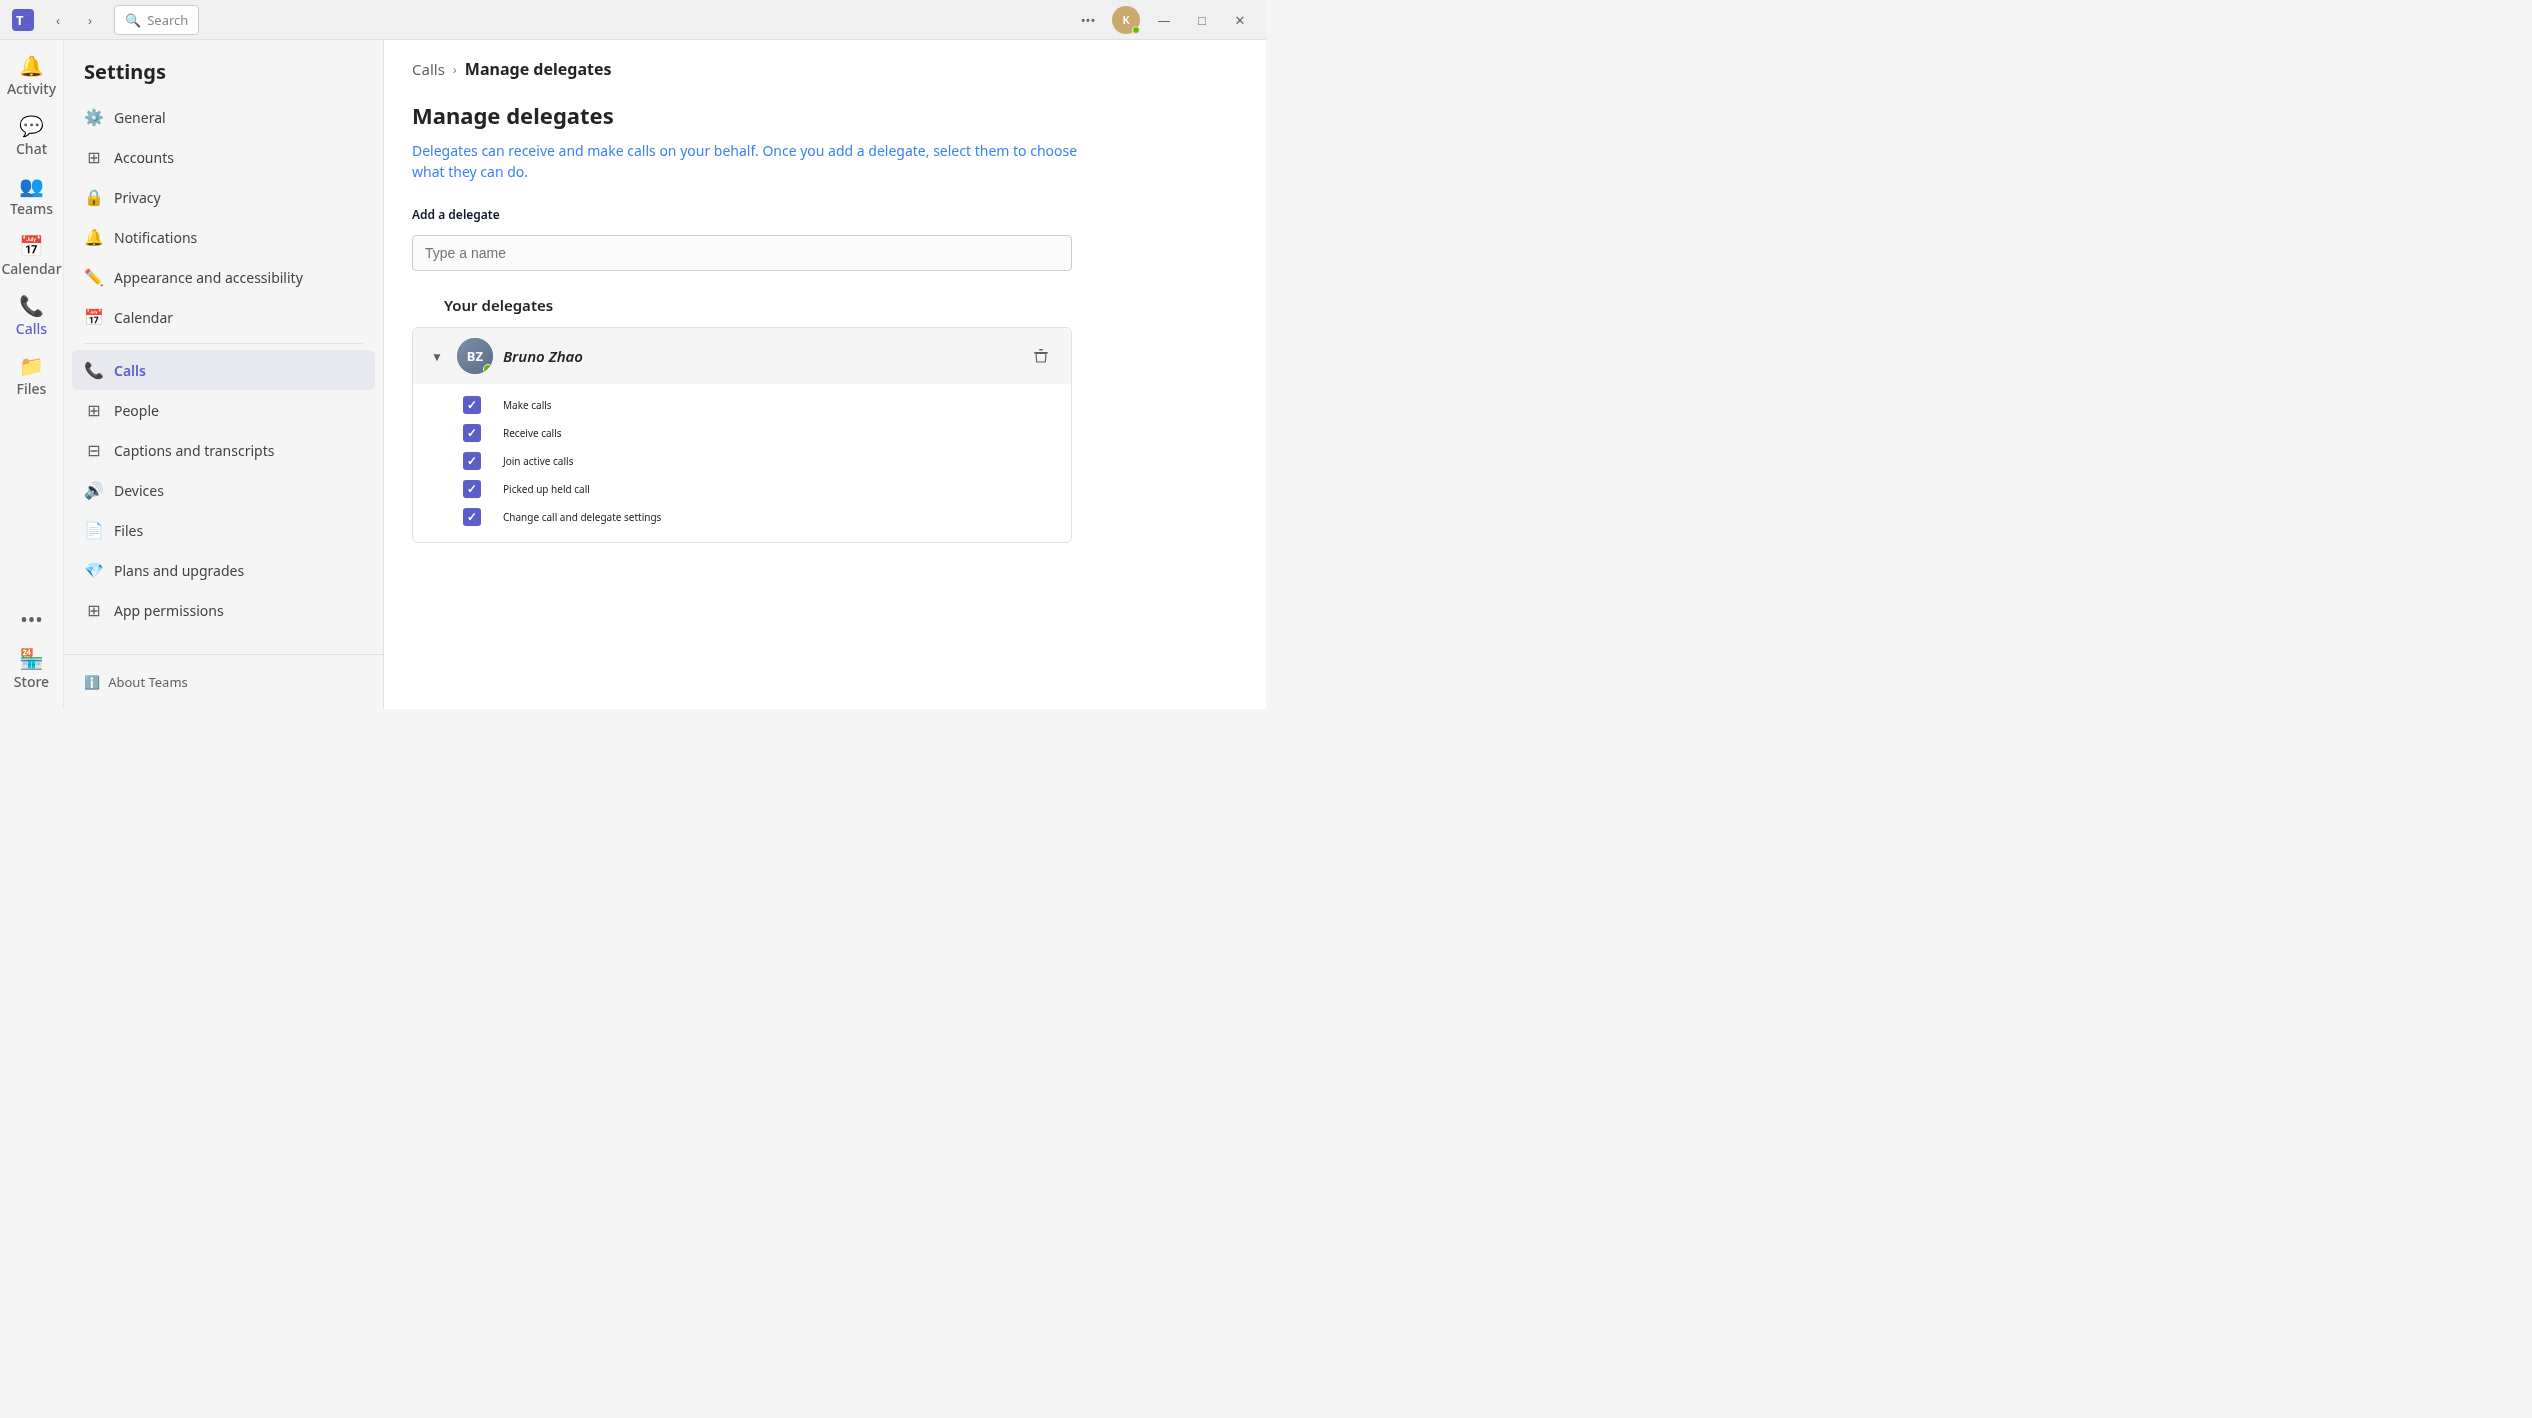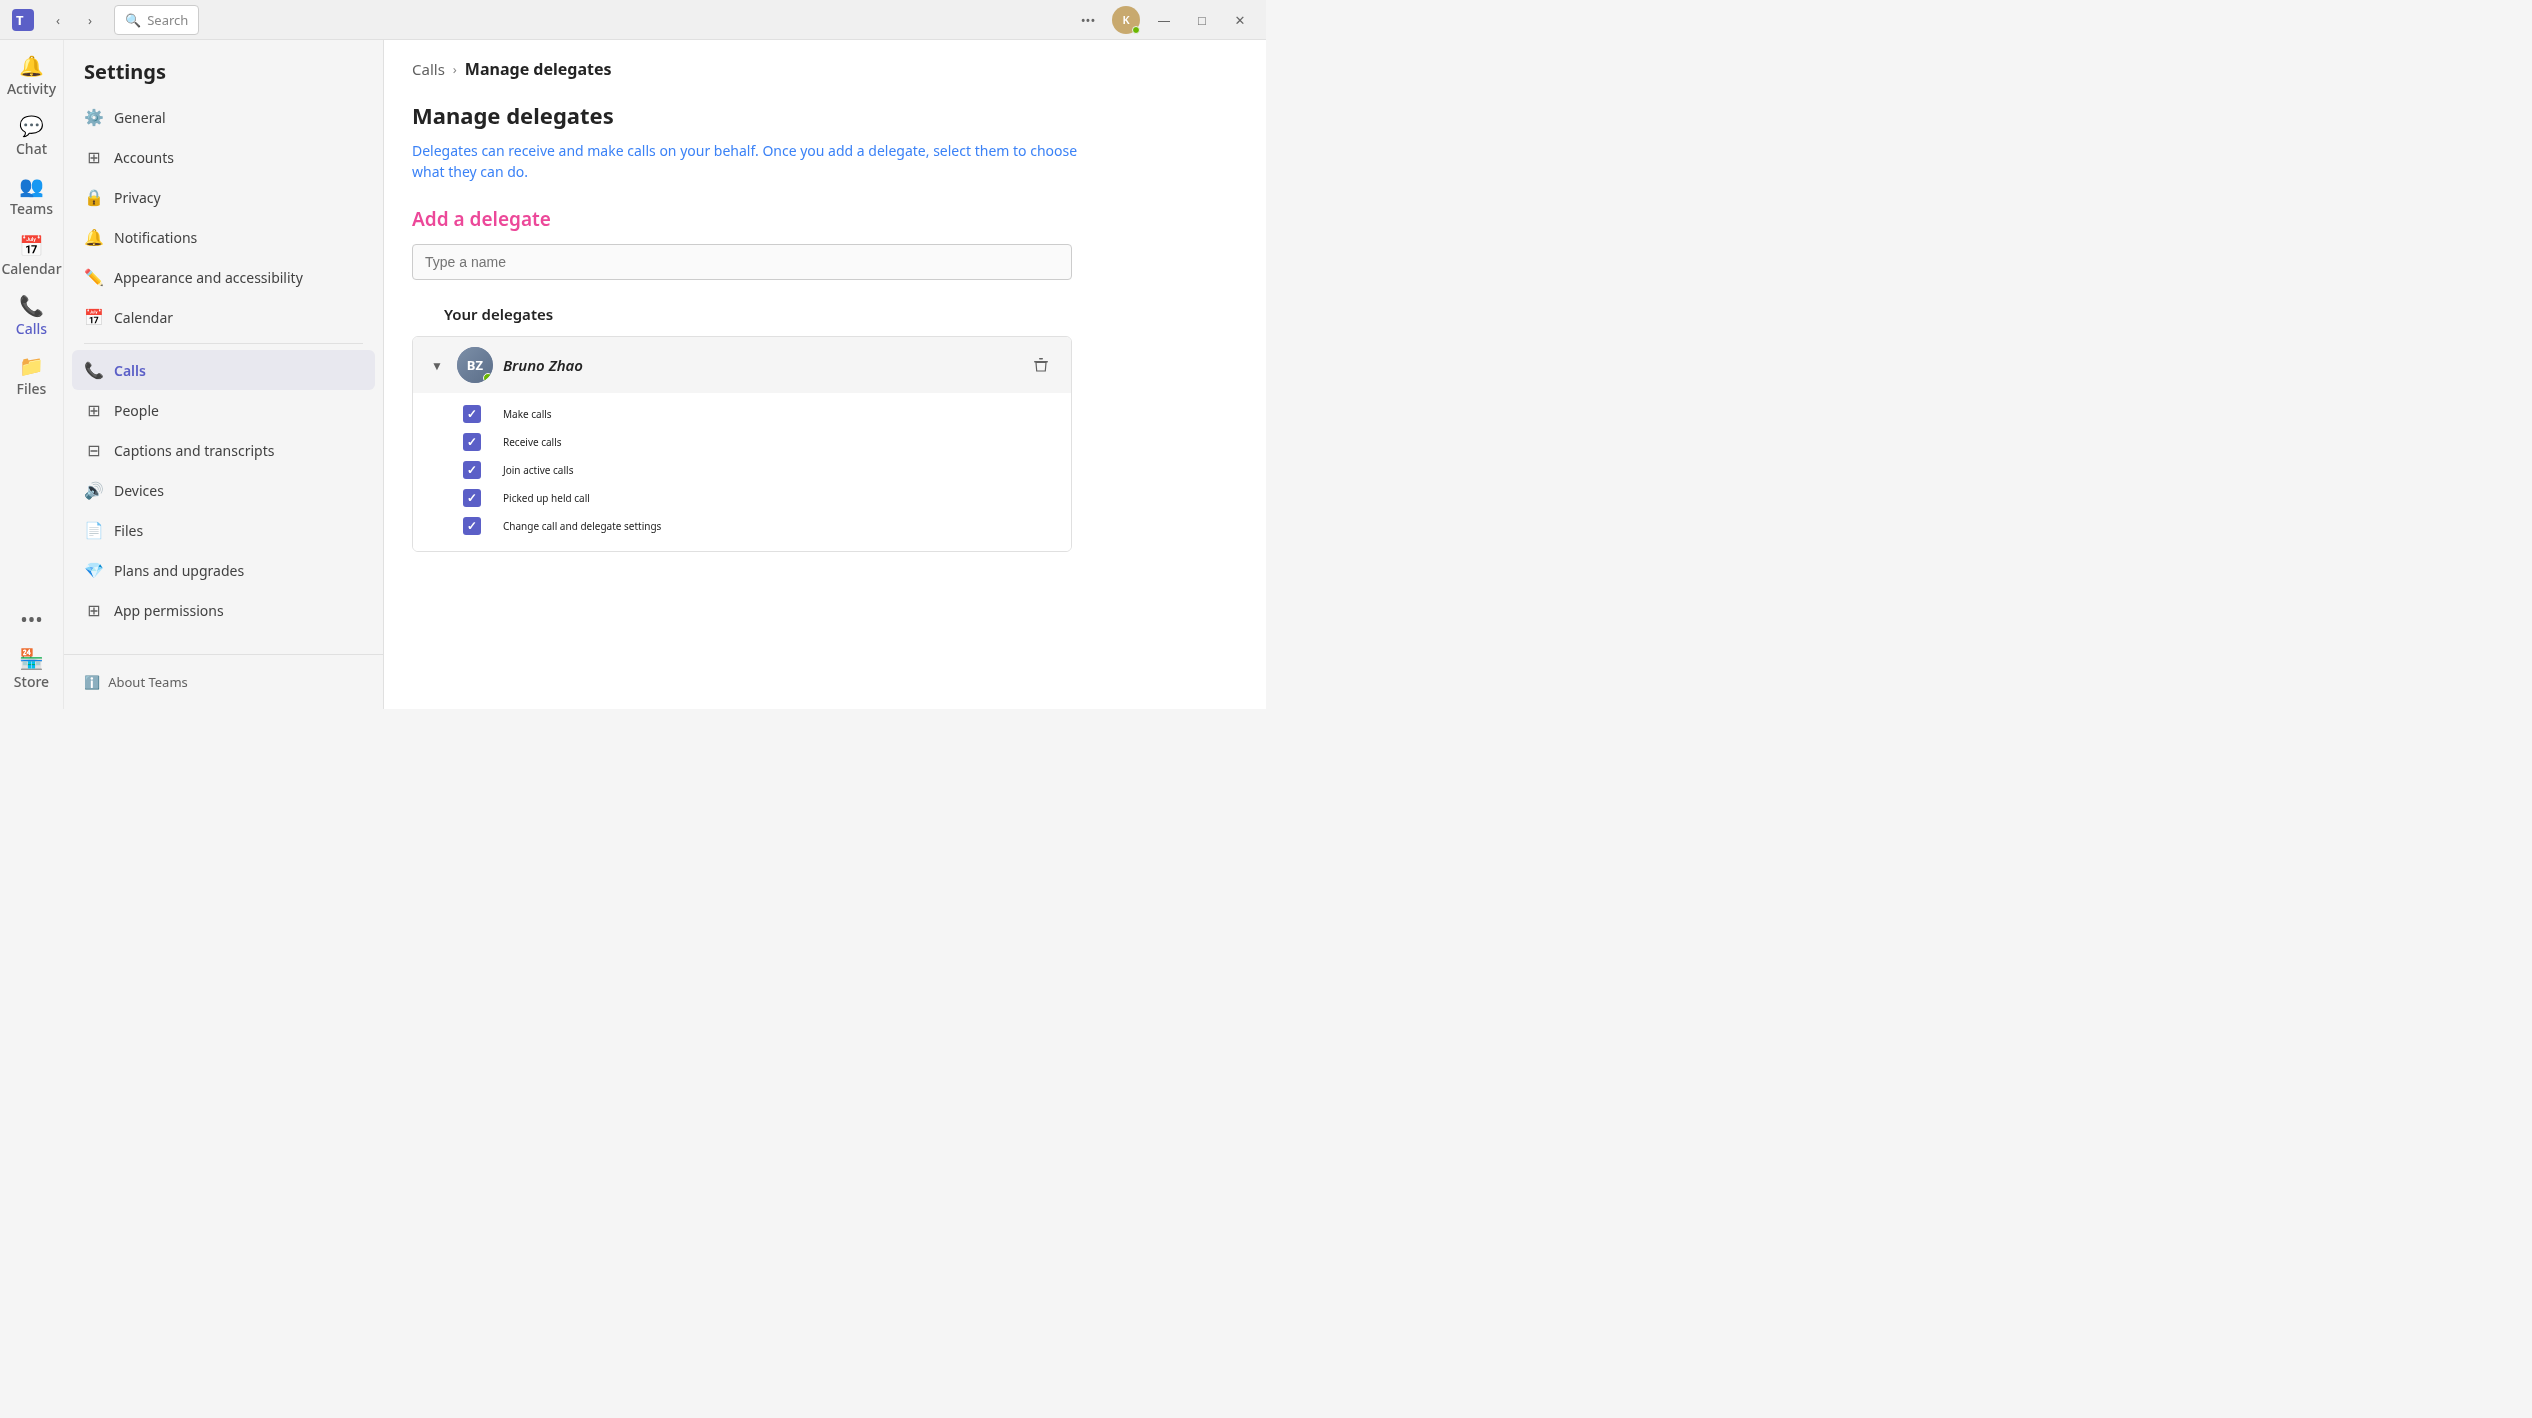--- a/index.html
+++ b/index.html
@@ -255,23 +255,23 @@
       margin-bottom: 10px;
     }
     .page-desc {
       color: #3b82f6;
       font-size: 14px;
       line-height: 1.5;
       margin-bottom: 24px;
       max-width: 680px;
     }
     .section-title {
-      font-size: 19px;
+      font-size: 12px;
       font-weight: 600;
-      color: #ec4899;
+      color: #0f172a;
       margin-bottom: 12px;
     }
     .add-delegate-input {
       width: 660px;
       height: 36px;
       border: 1px solid #ccc;
       border-radius: 4px;
       padding: 0 12px;
       font-size: 14px;
       color: #888;

